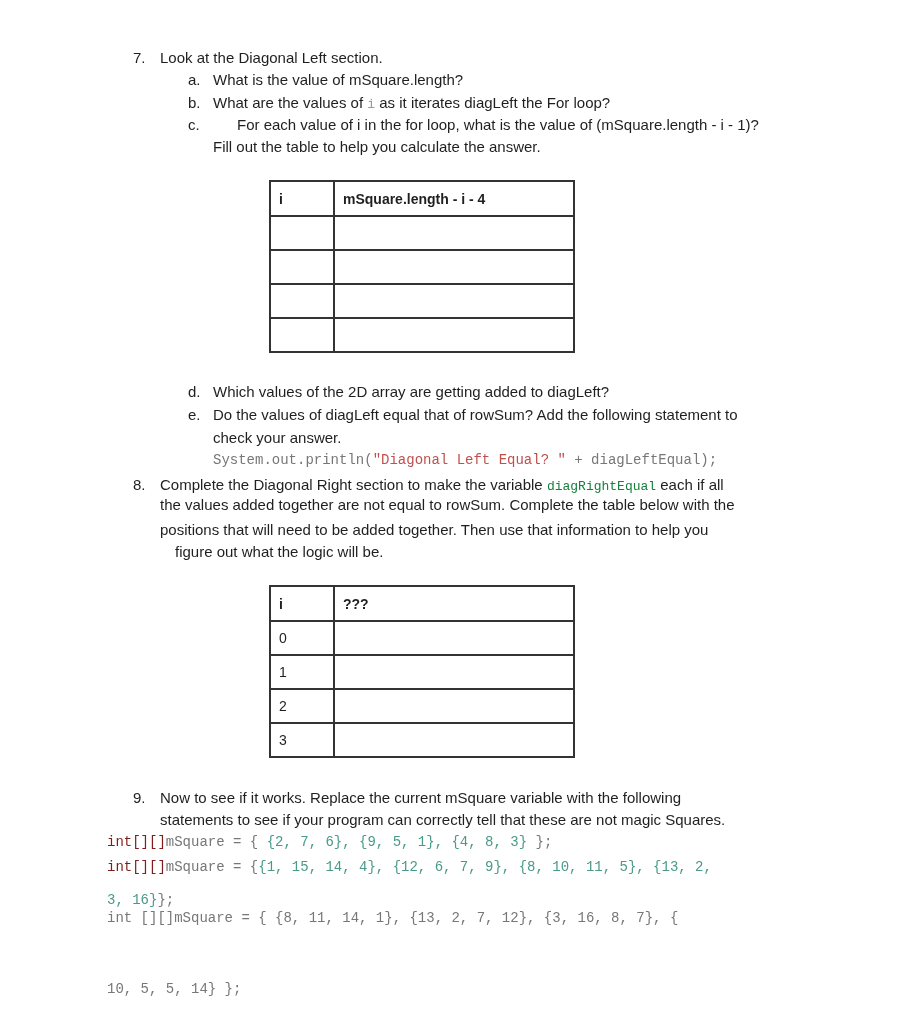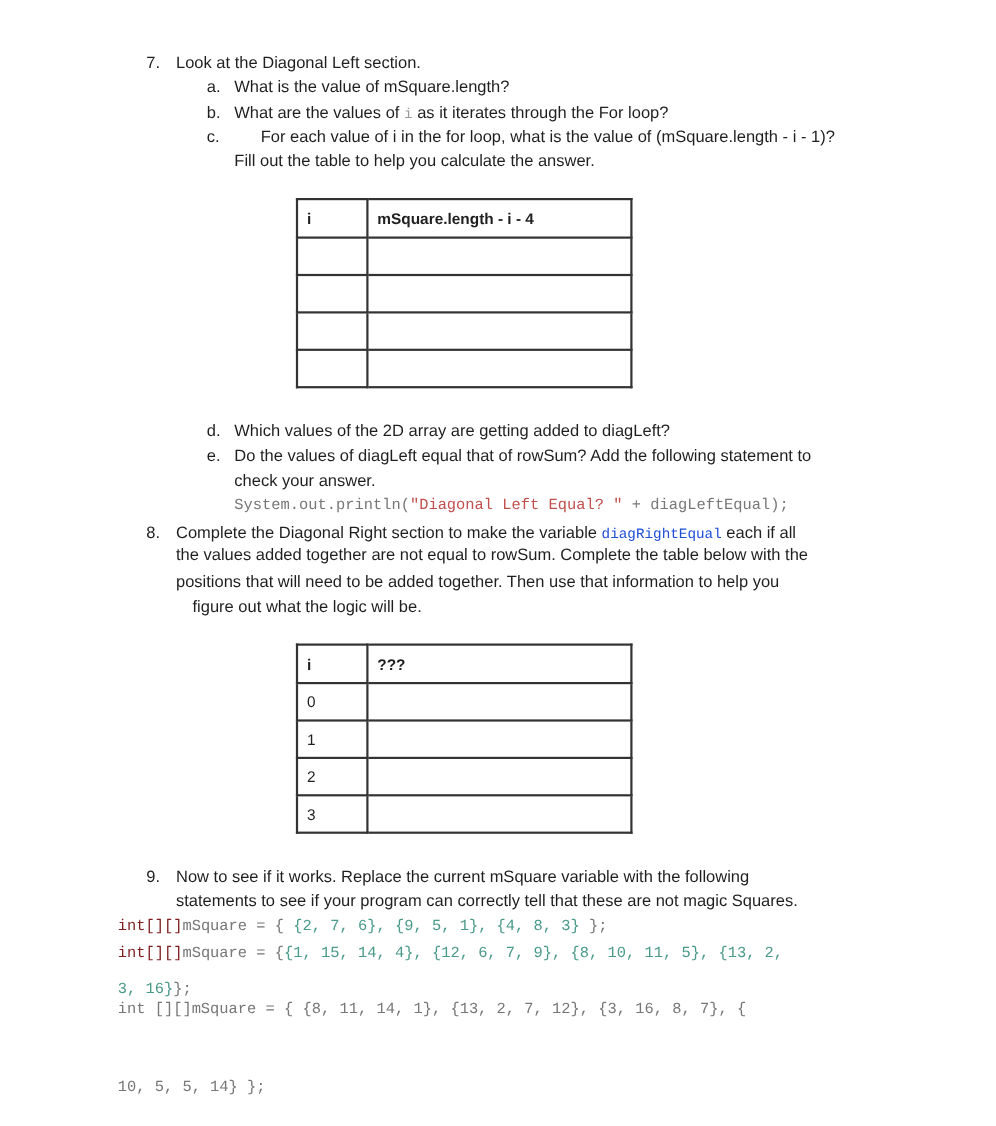--- a/index.html
+++ b/index.html
@@ -18,21 +18,21 @@
 </head>
 <body>
 
 <span class="num" style="left:133px;top:49px;">7.</span>
 <span class="abs" style="left:160px;top:49px;">Look at the Diagonal Left section.</span>
 
 <span class="num" style="left:188px;top:71px;">a.</span>
 <span class="abs" style="left:213px;top:71px;">What is the value of mSquare.length?</span>
 
 <span class="num" style="left:188px;top:94px;">b.</span>
-<span class="abs" style="left:213px;top:94px;"><span>What are the values of </span><span class="mono" style="font-size:13px;color:#999;">i</span><span> as it iterates through the For loop?</span></span>
+<span class="abs" style="left:213px;top:94px;"><span>What are the values of </span><span class="mono" style="font-size:13px;color:#999;">i</span><span> as it iterates diagLeft the For loop?</span></span>
 
 <span class="num" style="left:188px;top:116px;">c.</span>
 <span class="abs" style="left:213px;top:116px;margin-left:24px;">For each value of i in the for loop, what is the value of (mSquare.length - i - 1)?</span>
 <span class="abs" style="left:213px;top:138px;">Fill out the table to help you calculate the answer.</span>
 
 <table class="grid" style="left:269px;top:180px;width:306px;">
   <tbody>
       <tr style="height:35px;">
         <td class="h" style="width:46px;">i</td>
         <td class="h">mSquare.length - i - 4</td>
@@ -58,21 +58,21 @@
 
 <span class="num" style="left:188px;top:383px;">d.</span>
 <span class="abs" style="left:213px;top:383px;">Which values of the 2D array are getting added to diagLeft?</span>
 
 <span class="num" style="left:188px;top:406px;">e.</span>
 <span class="abs" style="left:213px;top:406px;">Do the values of diagLeft equal that of rowSum?  Add the following statement to</span>
 <span class="abs" style="left:213px;top:429px;">check your answer.</span>
 <span class="abs mono" style="left:213px;top:452px;"><span>System.out.println(</span><span class="code-red">"Diagonal Left Equal? "</span><span> + diagLeftEqual);</span></span>
 
 <span class="num" style="left:133px;top:476px;">8.</span>
-<span class="abs" style="left:160px;top:476px;"><span>Complete the Diagonal Right section to make the variable </span><span class="mono" style="font-size:13px;color:#1d4ed8;">diagRightEqual</span><span>  each if all</span></span>
+<span class="abs" style="left:160px;top:476px;"><span>Complete the Diagonal Right section to make the variable </span><span class="mono" style="font-size:13px;color:#15803d;">diagRightEqual</span><span>  each if all</span></span>
 <span class="abs" style="left:160px;top:496px;">the values added together are not equal to rowSum.  Complete the table below with the</span>
 <span class="abs" style="left:160px;top:521px;">positions that will need to be added together.  Then use that information to help you</span>
 <span class="abs" style="left:160px;top:543px;margin-left:15px;">figure out what the logic will be.</span>
 
 <table class="grid" style="left:269px;top:585px;width:306px;">
   <tbody>
       <tr style="height:35px;">
         <td class="h" style="width:46px;">i</td>
         <td class="h">???</td>
       </tr>

